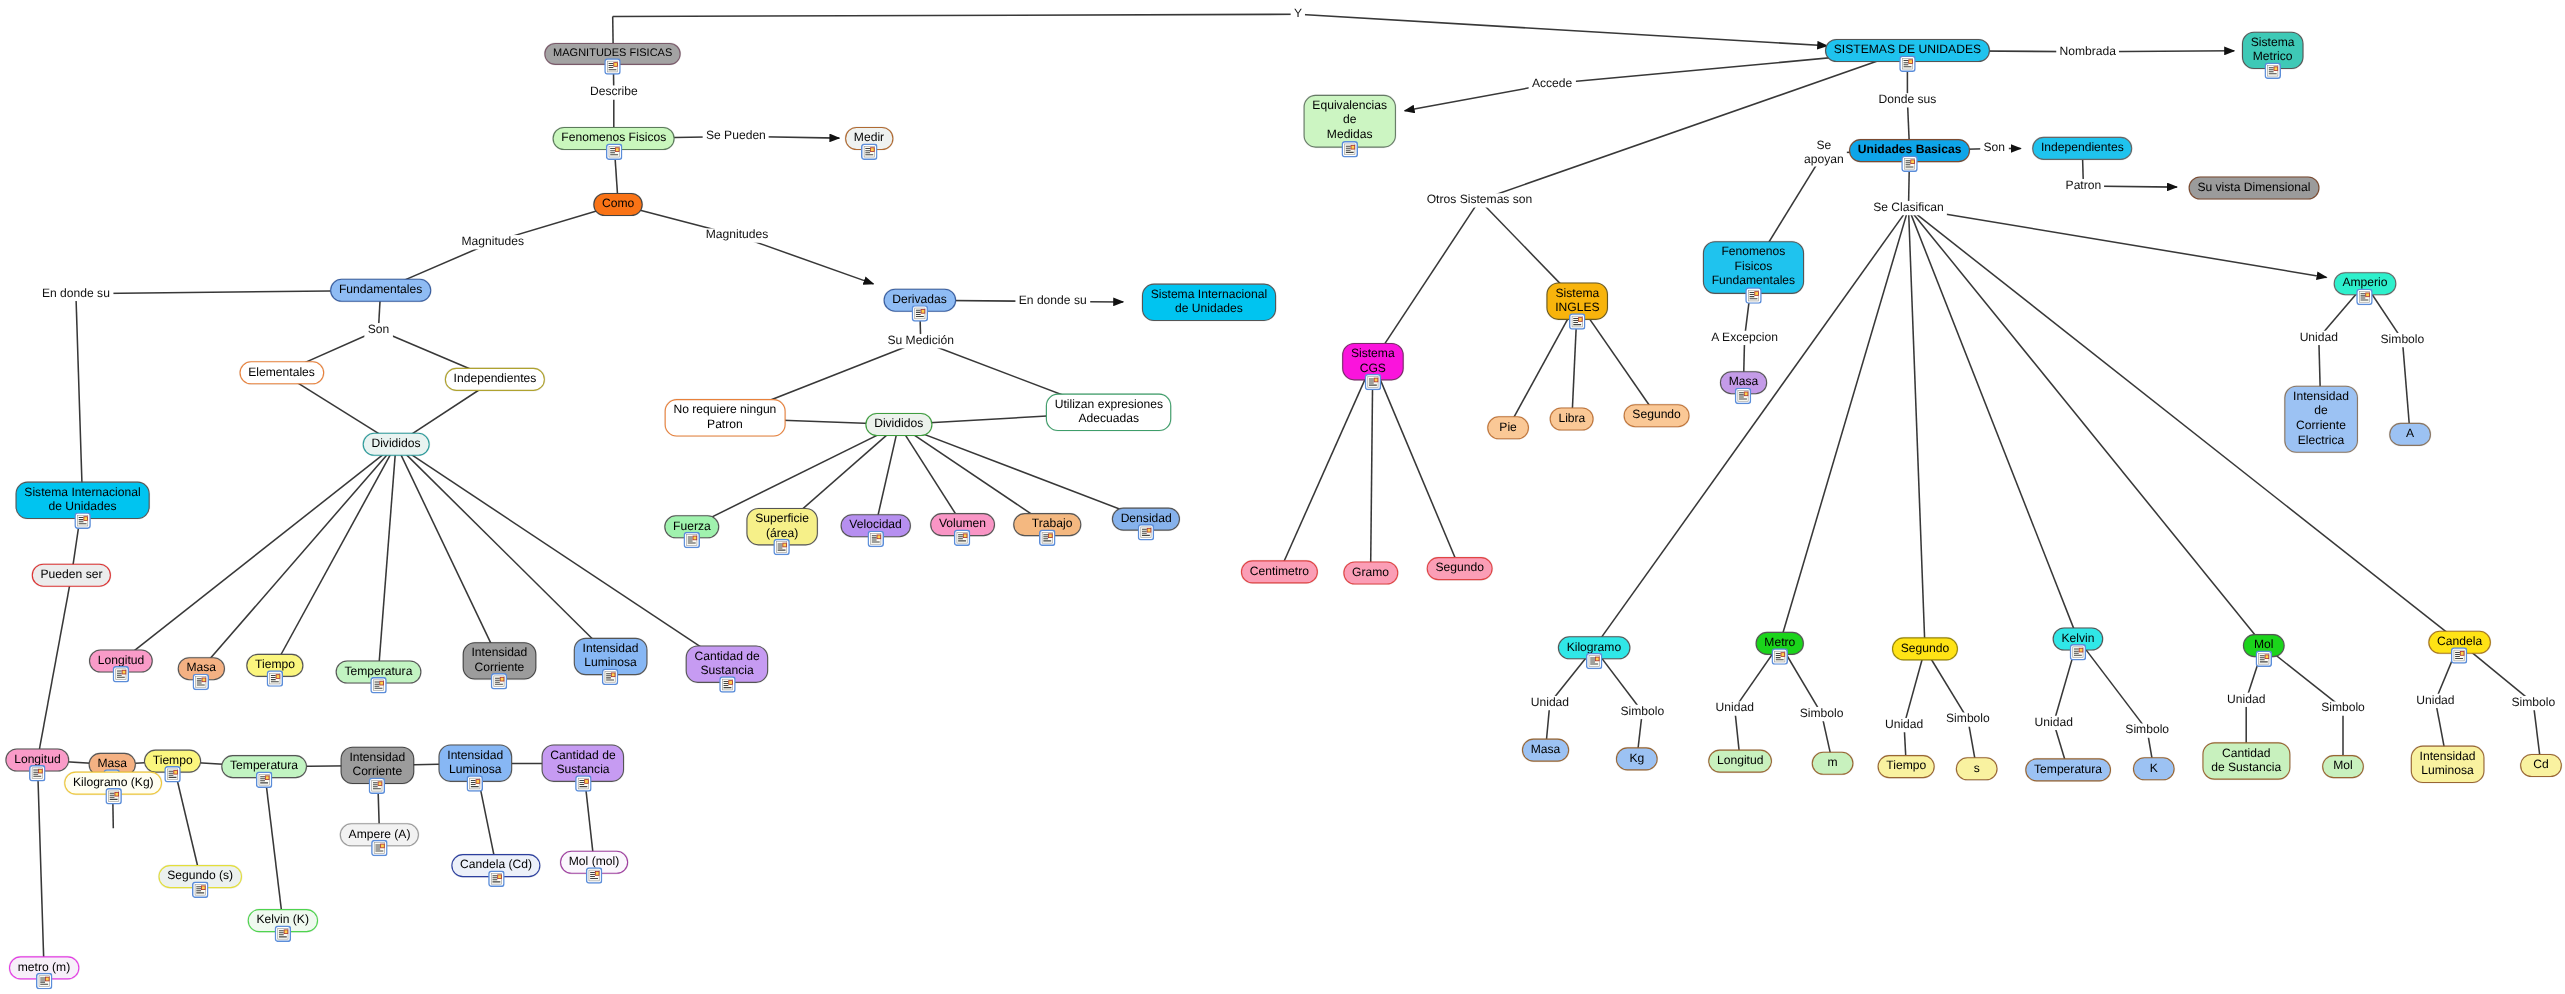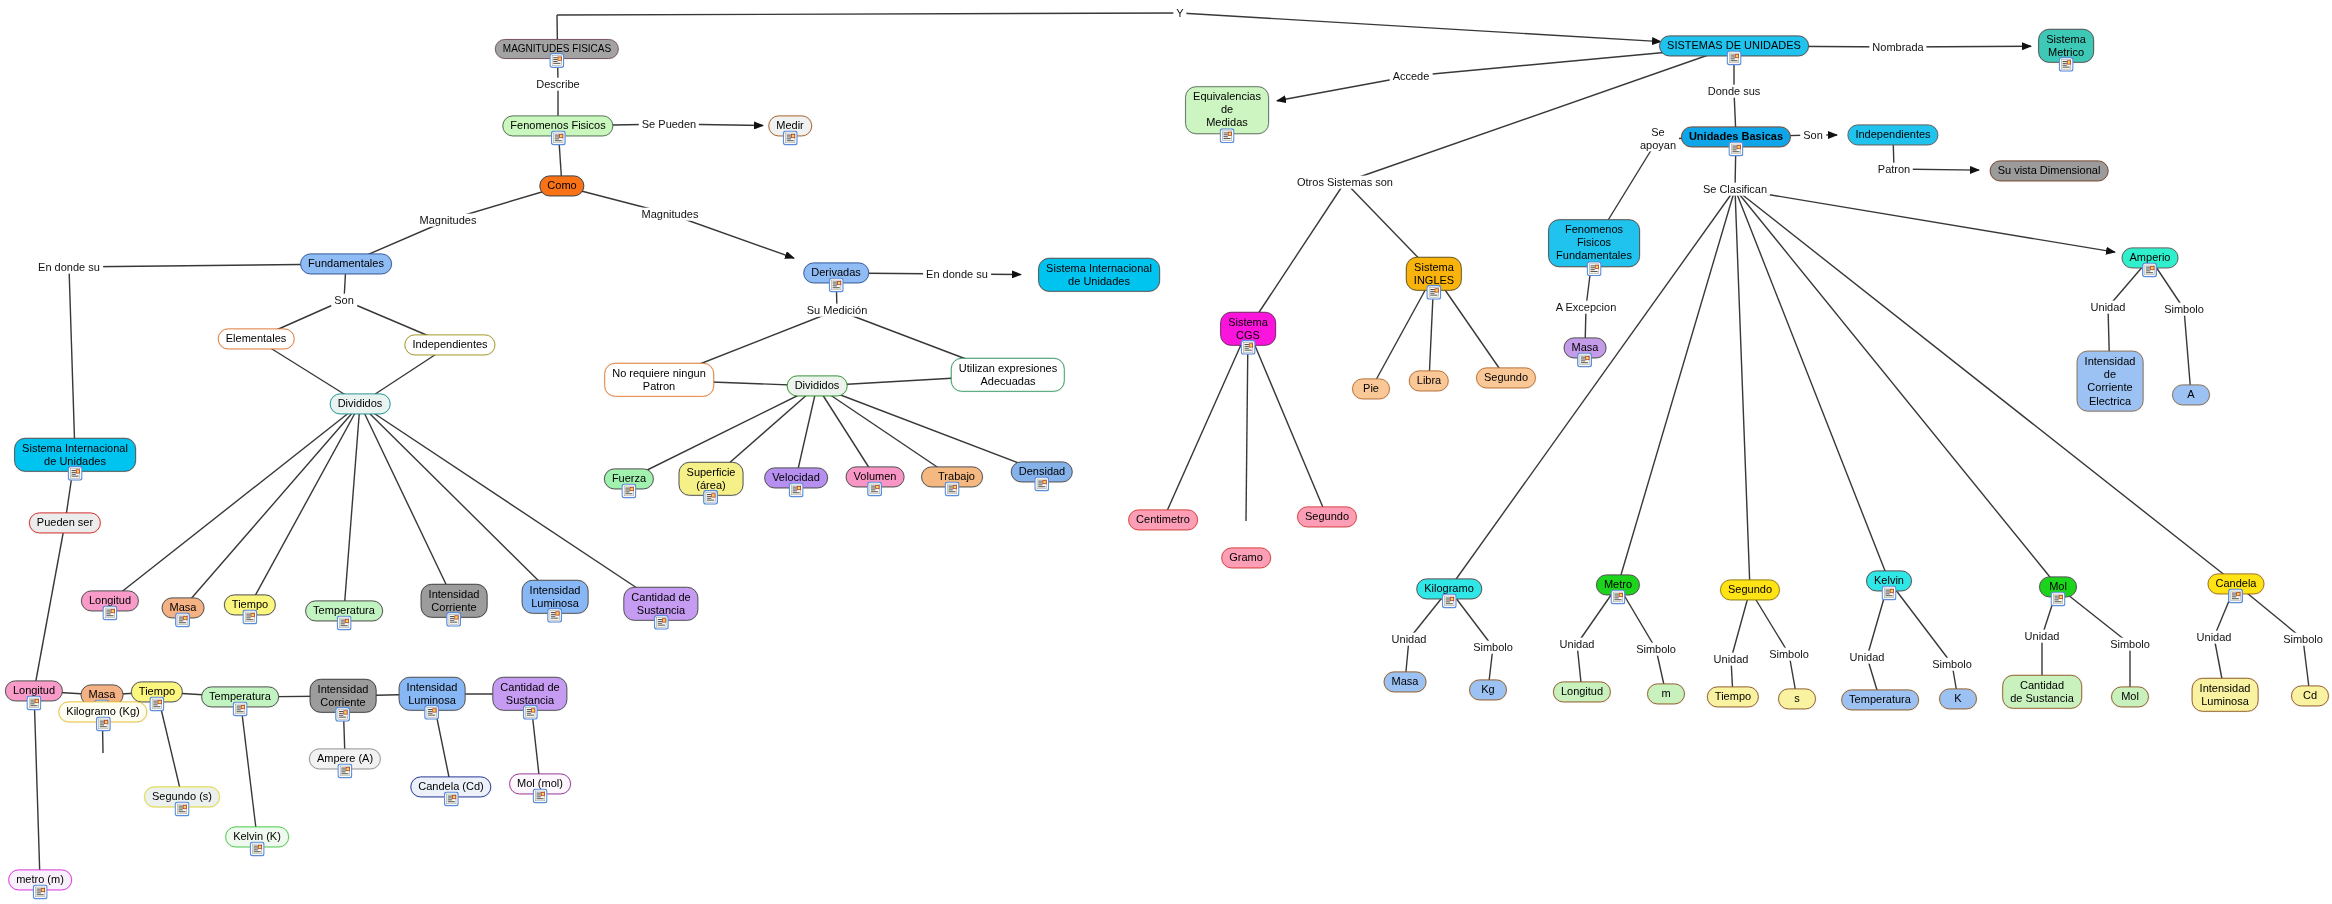--- a/index.html
+++ b/index.html
@@ -410,21 +410,21 @@
 INGLES</span><span class="res-icon"><svg viewBox="0 0 16 16" width="15" height="15">
           <rect x="0.7" y="0.7" width="14.6" height="14.6" rx="2.5" fill="#ffffff" stroke="#5B8DD9" stroke-width="1.4"></rect>
           <rect x="3" y="2.8" width="10" height="10.4" fill="#FBFBF3" stroke="#999999" stroke-width="0.6"></rect>
           <path d="M4.2 5h4.6M4.2 7h4.6M4.2 9h4.6M4.2 11h7.6" stroke="#444444" stroke-width="1" fill="none"></path>
           <rect x="9.2" y="4.2" width="3.6" height="3.6" fill="#FFD34D" stroke="#AA3333" stroke-width="0.8"></rect>
         </svg></span></div>
     <div class="node" style="background: rgb(250, 200, 150); border-color: rgb(192, 118, 60); left: 1371px; top: 389px;"><span>Pie</span></div>
     <div class="node" style="background: rgb(250, 200, 150); border-color: rgb(192, 118, 60); left: 1429px; top: 381px;"><span>Libra</span></div>
     <div class="node" style="background: rgb(250, 200, 150); border-color: rgb(192, 118, 60); left: 1506px; top: 378px;"><span>Segundo</span></div>
     <div class="node" style="background: rgb(251, 158, 182); border-color: rgb(224, 69, 69); left: 1163px; top: 520px;"><span>Centimetro</span></div>
-    <div class="node" style="background: rgb(251, 158, 182); border-color: rgb(224, 69, 69); left: 1246px; top: 521px; margin-top: 37px;"><span>Gramo</span></div>
+    <div class="node" style="background: rgb(251, 158, 182); border-color: rgb(224, 69, 69); left: 1246px; top: 521px;"><span>Gramo</span></div>
     <div class="node" style="background: rgb(251, 158, 182); border-color: rgb(224, 69, 69); left: 1327px; top: 517px;"><span>Segundo</span></div>
     <div class="node" style="background: rgb(46, 240, 204); border-color: rgb(102, 102, 102); left: 2150px; top: 258px;"><span>Amperio</span><span class="res-icon"><svg viewBox="0 0 16 16" width="15" height="15">
           <rect x="0.7" y="0.7" width="14.6" height="14.6" rx="2.5" fill="#ffffff" stroke="#5B8DD9" stroke-width="1.4"></rect>
           <rect x="3" y="2.8" width="10" height="10.4" fill="#FBFBF3" stroke="#999999" stroke-width="0.6"></rect>
           <path d="M4.2 5h4.6M4.2 7h4.6M4.2 9h4.6M4.2 11h7.6" stroke="#444444" stroke-width="1" fill="none"></path>
           <rect x="9.2" y="4.2" width="3.6" height="3.6" fill="#FFD34D" stroke="#AA3333" stroke-width="0.8"></rect>
         </svg></span></div>
     <div class="node" style="background: rgb(156, 194, 243); border-color: rgb(138, 117, 96); left: 2110px; top: 381px;"><span>Intensidad
 de
 Corriente

